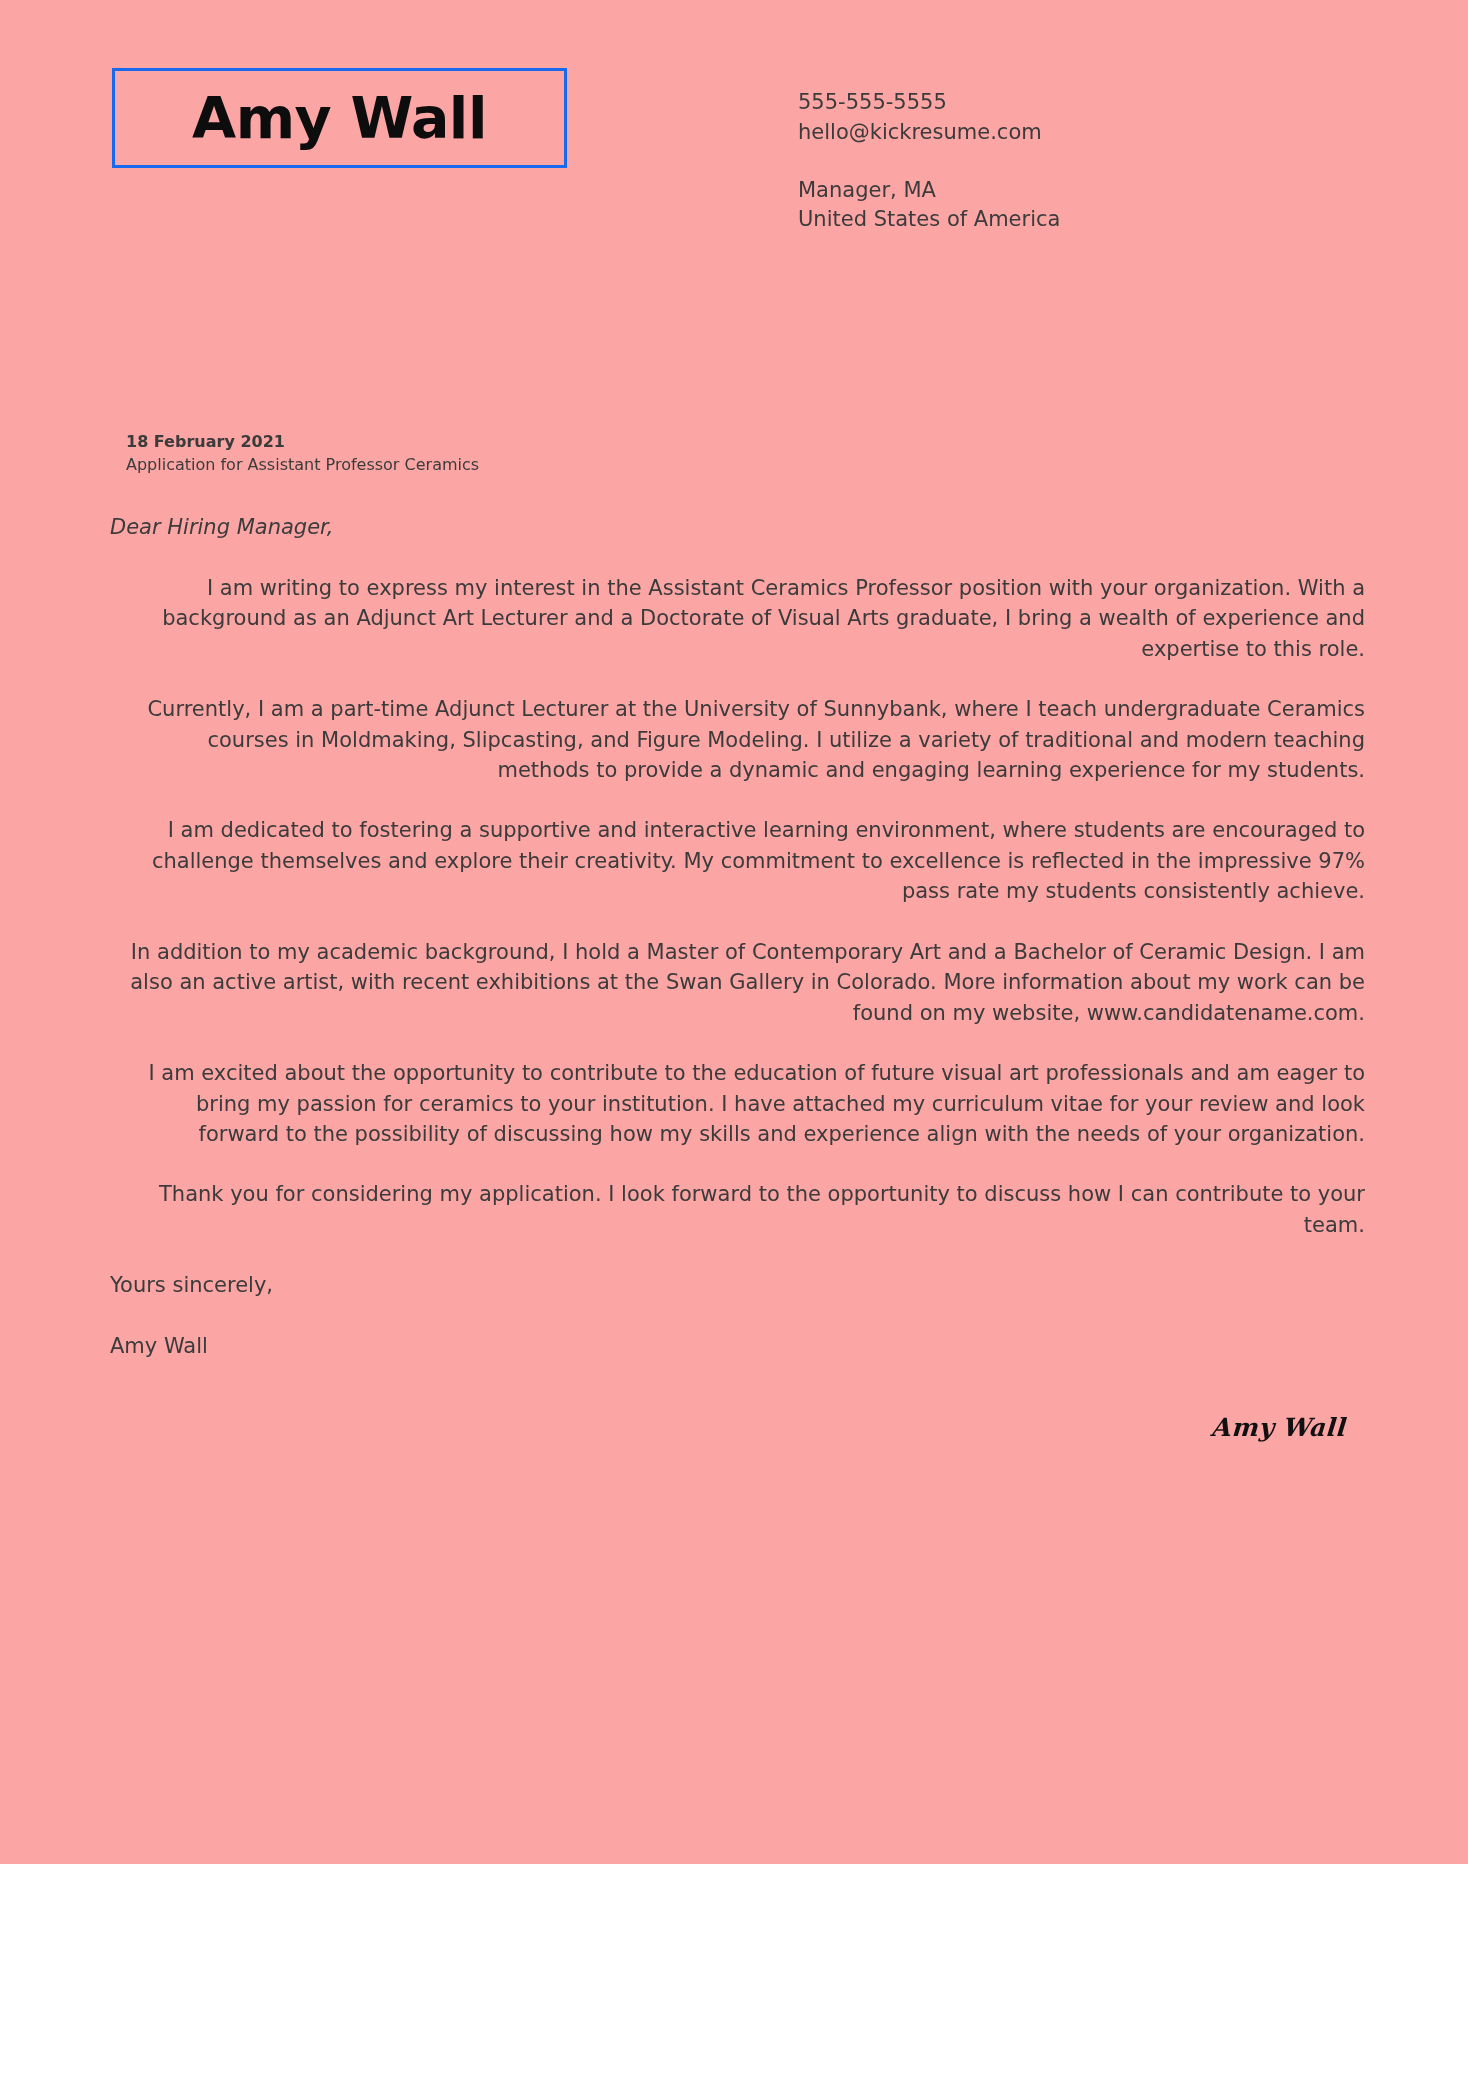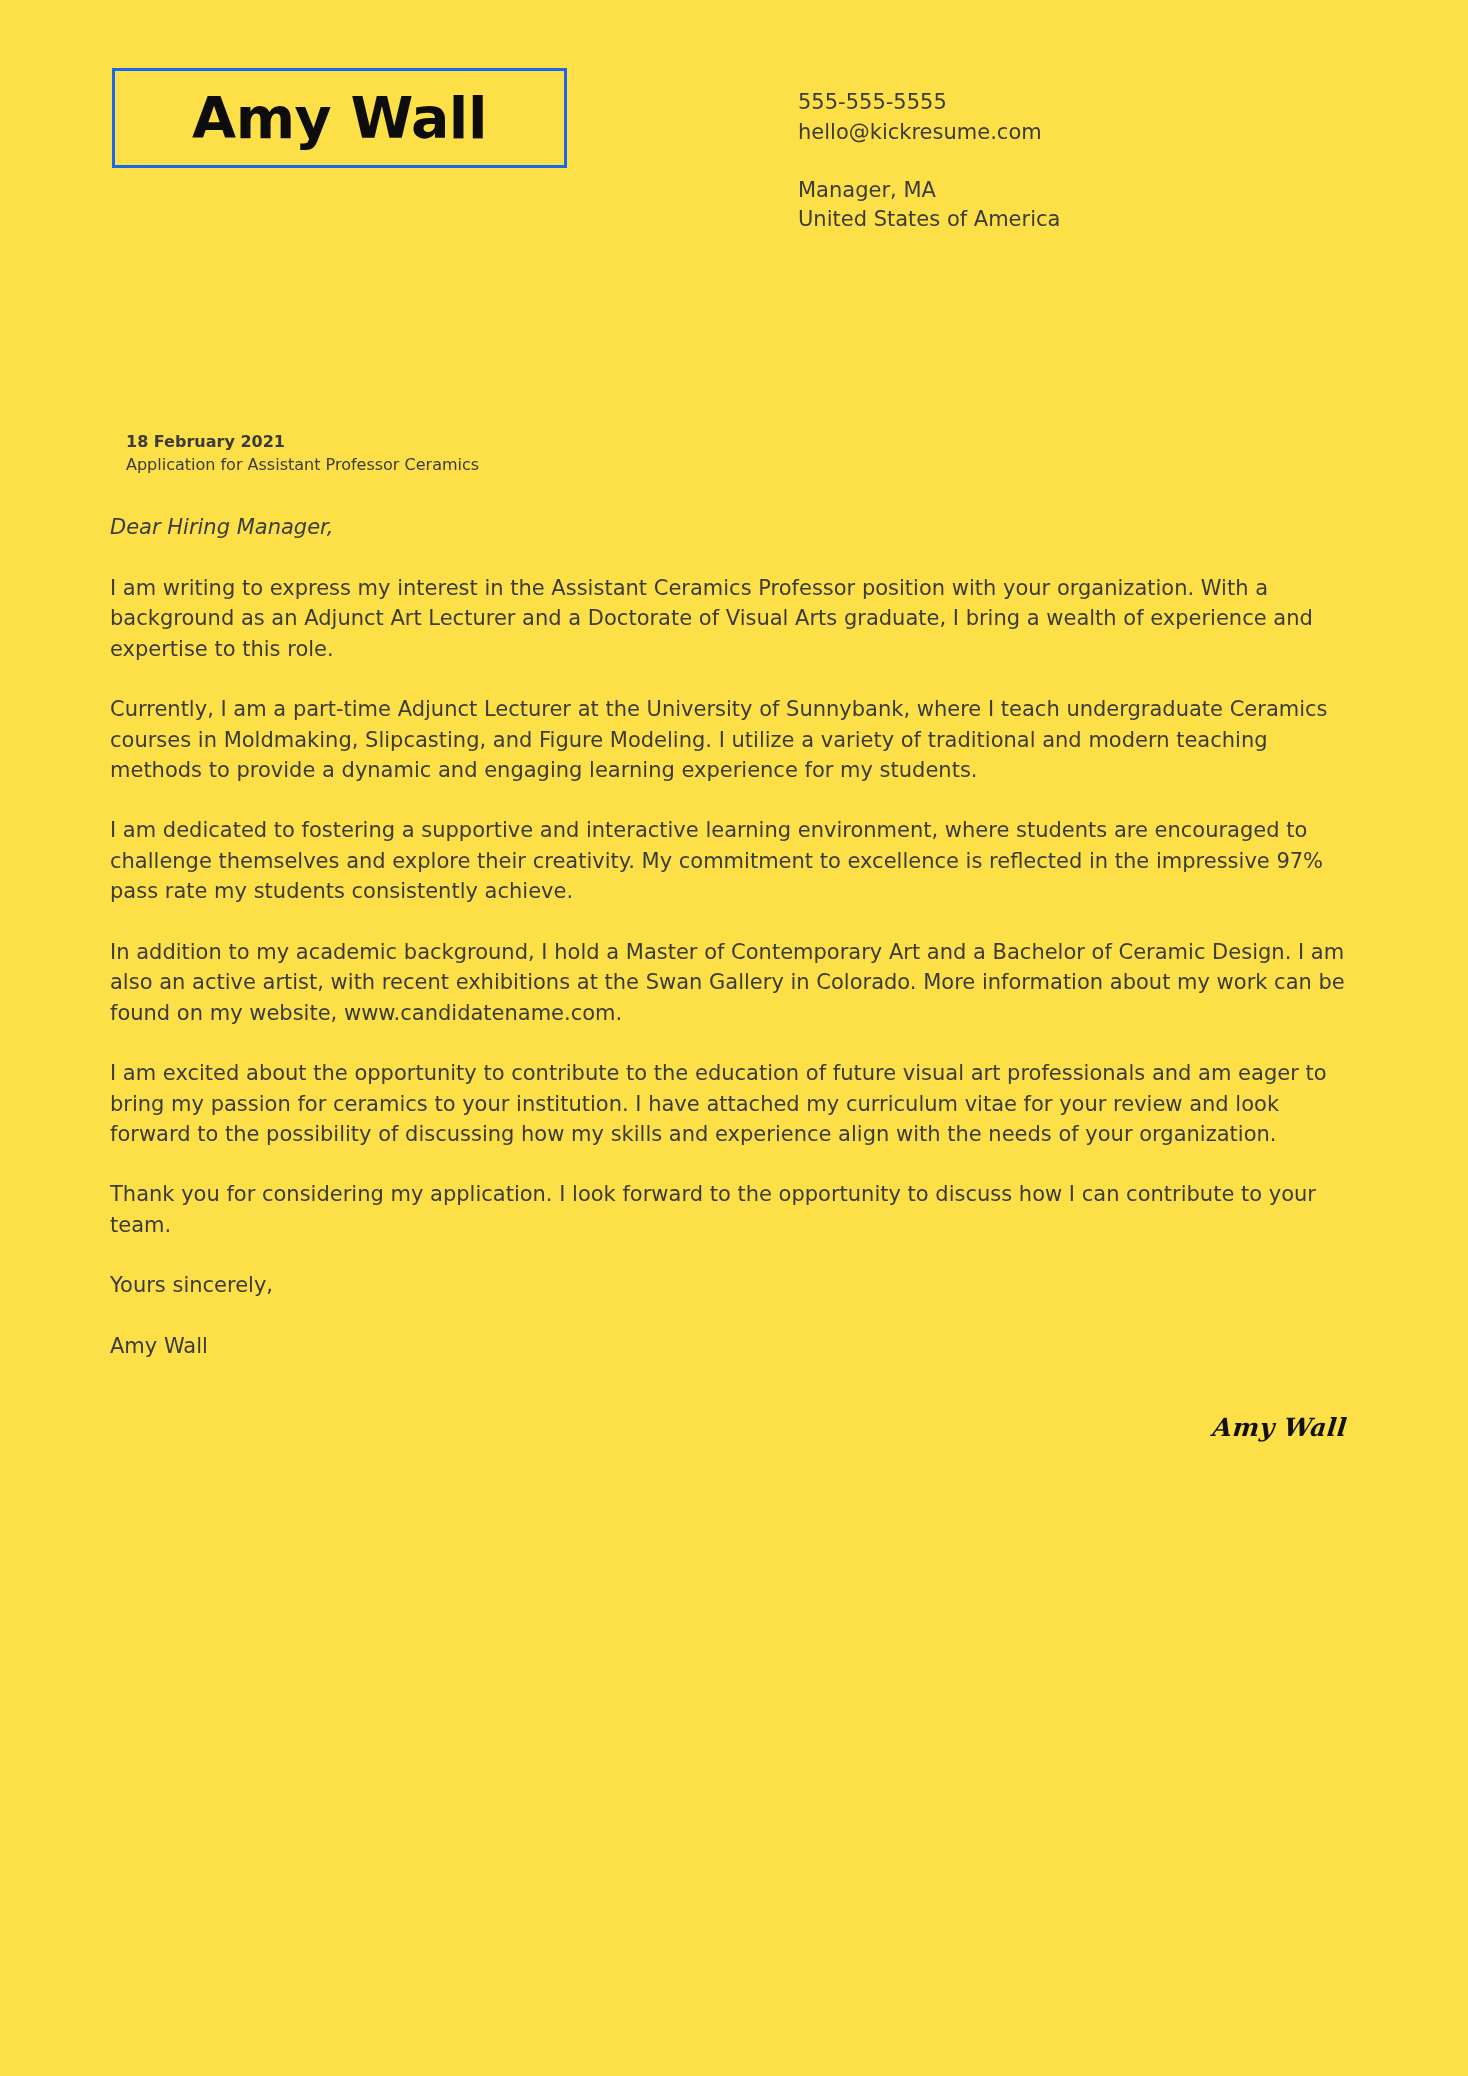--- a/index.html
+++ b/index.html
@@ -12,22 +12,22 @@
     height: 2076px;
     font-family: "DejaVu Sans", sans-serif;
     color: #3b3b3b;
     position: relative;
     overflow: hidden;
   }
 
   .page {
     position: relative;
     width: 1468px;
-    height: 2076px;
-    background: #fde047;
+    height: 1864px;
+    background: #fca5a5;
   }
 
   
   .header {
     position: absolute;
     left: 0;
     top: 0;
     width: 100%;
     height: 300px;
   }
@@ -96,21 +96,21 @@
     line-height: 1.45;
     color: #3b3b3b;
     font-style: italic;
   }
 
   .para {
     margin-top: 30px;
     font-size: 21px;
     line-height: 1.45;
     color: #3b3b3b;
-    text-align: left;
+    text-align: right;
   }
 
   .closing {
     margin-top: 30px;
     font-size: 21px;
     line-height: 1.45;
     color: #3b3b3b;
   }
 
   .signer-name {

